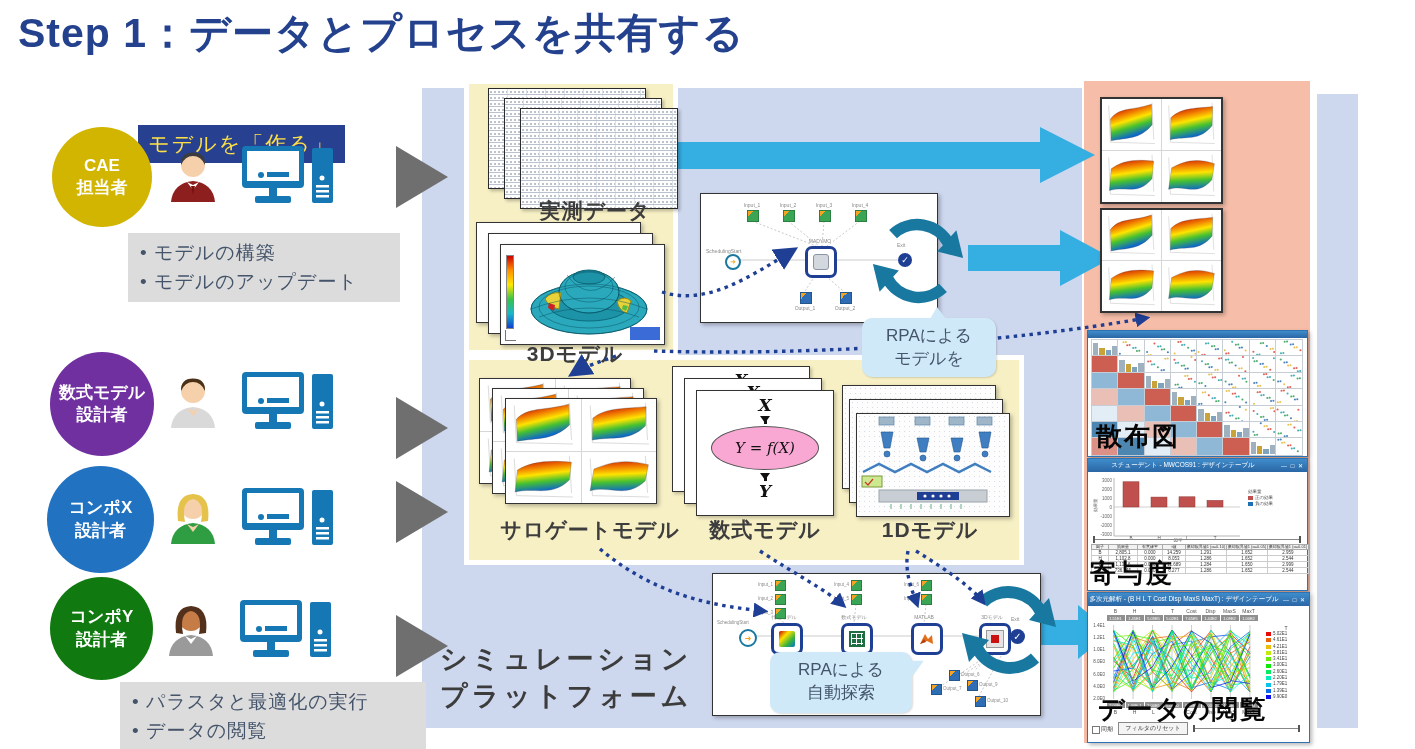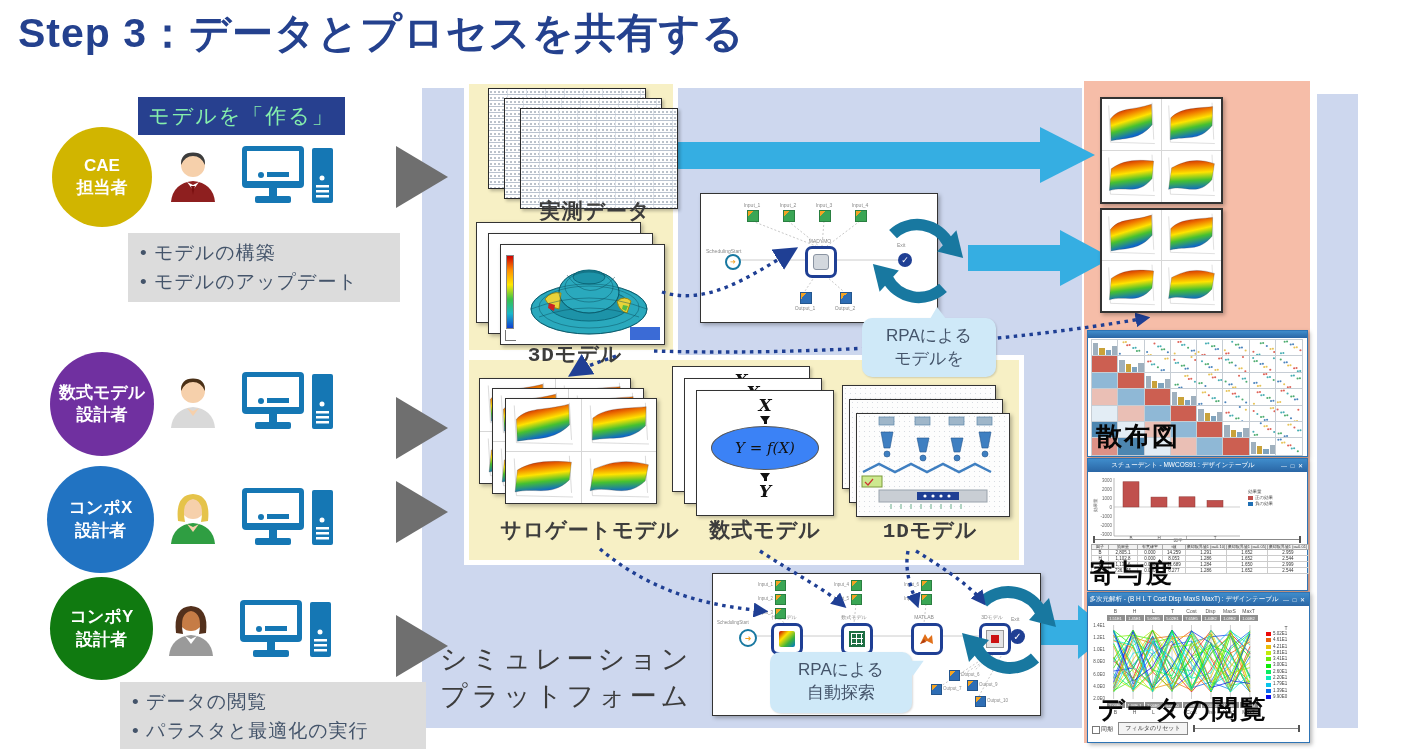--- a/index.html
+++ b/index.html
@@ -1,43 +1,43 @@
 <!DOCTYPE html>
 <html><head>
 <meta charset="utf-8">
 <style>
   html,body{margin:0;padding:0;background:#fff;}
   #stage{position:relative;width:1415px;height:749px;background:#fff;overflow:hidden;
          font-family:"Liberation Sans","DejaVu Sans",sans-serif;}
   .abs{position:absolute;}
   .panel{position:absolute;}
   .title{position:absolute;left:18px;top:6px;font-size:41px;font-weight:700;color:#24418e;letter-spacing:1px;}
-  .navybox{position:absolute;background:#27408f;color:#86efac;font-size:21px;display:flex;align-items:center;justify-content:center;letter-spacing:2px;}
+  .navybox{position:absolute;background:#27408f;color:#fde047;font-size:21px;display:flex;align-items:center;justify-content:center;letter-spacing:2px;margin-top:28px;}
   .circle{position:absolute;border-radius:50%;color:#fff;font-weight:700;font-size:17px;text-align:center;display:flex;flex-direction:column;justify-content:center;line-height:1.3;}
   .gbox{position:absolute;background:#dcdcdc;color:#44546a;font-size:19px;line-height:1.55;padding:5px 12px;letter-spacing:1px;}
   .garrow{position:absolute;width:0;height:0;border-top:31px solid transparent;border-bottom:31px solid transparent;border-left:52px solid #6f6f6f;}
   .cshaft{position:absolute;background:#35aee2;}
   .chead{position:absolute;width:0;height:0;}
-  .lbl{position:absolute;font-weight:700;color:#3d3d3d;font-size:21px;text-align:center;letter-spacing:1px;font-family:Liberation Mono, monospace;}
+  .lbl{position:absolute;font-weight:700;color:#3d3d3d;font-size:21px;text-align:center;letter-spacing:1px;}
   .blabel{position:absolute;font-weight:800;color:#060606;font-size:26px;letter-spacing:2px;}
-  .platform{position:absolute;color:#3c3c3c;font-weight:400;font-size:27px;letter-spacing:4px;}
+  .platform{position:absolute;color:#3c3c3c;font-weight:700;font-size:27px;letter-spacing:4px;}
   .sheet{position:absolute;width:156px;height:99px;background:#fff;border:1.5px solid #2a2a2a;box-shadow:2px 2px 3px rgba(0,0,0,.25);
      background-image:
        repeating-linear-gradient(to bottom,transparent 0 5px,#b9c2ce 5px 6px),
        repeating-linear-gradient(to right,transparent 0 18px,#dde2e9 18px 19px),
        radial-gradient(circle,#6b7a8d 0.6px,transparent 0.8px);
      background-size:auto,auto,4px 6px;}
   .win{position:absolute;background:#fff;border:1.5px solid #333;box-shadow:2px 2px 4px rgba(0,0,0,.28);}
   .grid2{display:grid;grid-template-columns:1fr 1fr;grid-template-rows:1fr 1fr;gap:1px;background:#d7d7d7;width:100%;height:100%;}
   .cell{background:#fff;position:relative;overflow:hidden;}
   .surf{position:absolute;inset:1px;}
   .surf svg{width:100%;height:100%;}
   .card{position:absolute;background:#fff;border:1.5px solid #333;box-shadow:2px 2px 3px rgba(0,0,0,.22);}
   .mathX{font-family:"DejaVu Serif","Liberation Serif",serif;font-style:italic;font-weight:700;font-size:17px;color:#111;text-align:center;}
-  .ellipse{background:#3b82f6;border:1.5px solid #555;border-radius:50%;display:flex;align-items:center;justify-content:center;
+  .ellipse{background:#f9a8d4;border:1.5px solid #555;border-radius:50%;display:flex;align-items:center;justify-content:center;
      font-family:"DejaVu Serif","Liberation Serif",serif;font-style:italic;font-size:15px;color:#111;}
   .dar{width:3px;height:8px;background:#111;margin:1px auto 0;}
   .dar::after{content:'';display:block;border:5px solid transparent;border-top:7px solid #111;margin-left:-3.5px;}
   .wlabel{position:absolute;font-size:5px;color:#8a8a8a;white-space:nowrap;}
   .greenNode{position:absolute;width:10px;height:10px;background:linear-gradient(135deg,#f4a322 30%,#3aa655 30%);border:0.5px solid #2a7f41;}
   .outNode{position:absolute;width:10px;height:10px;background:linear-gradient(135deg,#f4a322 30%,#2e6db4 30%);border:0.5px solid #24568e;}
   .bnode{position:absolute;width:26px;height:26px;border:3px solid #1f3f94;border-radius:7px;background:#fff;display:flex;align-items:center;justify-content:center;}
   .chk{position:absolute;background:#1f3f94;border-radius:50%;color:#fff;display:flex;align-items:center;justify-content:center;font-weight:700;}
   .startIc{position:absolute;border:2px solid #1878a0;border-radius:50%;background:#fff;display:flex;align-items:center;justify-content:center;color:#f4a322;font-weight:700;}
   .bubble{position:absolute;background:#cfe9f8;border-radius:10px;color:#44546a;text-align:center;font-size:17px;line-height:1.35;padding-top:7px;box-shadow:1px 1px 2px rgba(0,0,0,.15);}
@@ -63,21 +63,21 @@
 <body>
 
 <div id="stage">
 
   <div class="panel" style="left:422px;top:88px;width:660px;height:640px;background:#cdd7ee;"></div>
   <div class="panel" style="left:1317px;top:94px;width:41px;height:634px;background:#cdd7ee;"></div>
   <div class="panel" style="left:1084px;top:81px;width:226px;height:662px;background:#f6bda8;"></div>
   <div class="panel" style="left:464px;top:79px;width:214px;height:276px;background:#f7f0c5;border:5px solid #fff;box-sizing:border-box;"></div>
   <div class="panel" style="left:464px;top:355px;width:560px;height:210px;background:#f7f0c5;border:5px solid #fff;box-sizing:border-box;"></div>
 
-  <div class="title">Step 3：データとプロセスを共有する</div>
+  <div class="title">Step 1：データとプロセスを共有する</div>
 
   <div class="cshaft" style="left:658px;top:142px;width:382px;height:27px;"></div>
   <div class="chead" style="left:1040px;top:127px;border-top:28px solid transparent;border-bottom:28px solid transparent;border-left:55px solid #35aee2;"></div>
   <div class="cshaft" style="left:968px;top:245px;width:92px;height:26px;"></div>
   <div class="chead" style="left:1060px;top:230px;border-top:28px solid transparent;border-bottom:28px solid transparent;border-left:52px solid #35aee2;"></div>
   <div class="cshaft" style="left:1040px;top:620px;width:38px;height:25px;"></div>
   <div class="chead" style="left:1078px;top:605px;border-top:27px solid transparent;border-bottom:27px solid transparent;border-left:33px solid #35aee2;"></div>
 
   <div class="navybox" style="left:138px;top:97px;width:207px;height:38px;">
     <span>モデルを「作る」</span>
@@ -194,22 +194,22 @@
         <rect x="13" y="50" width="36" height="7" rx="2" fill="#1577b4"></rect>
         <rect x="70" y="2" width="21" height="55" rx="2" fill="#1577b4"></rect>
         <circle cx="80" cy="32" r="2.5" fill="#fff"></circle>
         <rect x="74" y="39" width="13" height="2.5" fill="#fff"></rect>
         <rect x="74" y="44" width="13" height="2.5" fill="#fff"></rect>
         <rect x="74" y="49" width="13" height="2.5" fill="#fff"></rect>
       </svg></div>
   <div class="garrow" style="left:396px;top:615px;"></div>
 
   <div class="gbox" style="left:120px;top:682px;width:282px;">
+    <div>• パラスタと最適化の実行</div>
     <div>• データの閲覧</div>
-    <div>• パラスタと最適化の実行</div>
     </div>
 
   <div class="sheet" style="left:488px;top:88px;"></div>
   <div class="sheet" style="left:504px;top:98px;"></div>
   <div class="sheet" style="left:520px;top:108px;"></div>
   <div class="lbl" style="left:505px;top:197px;width:180px;">実測データ</div>
 
   <div class="win" style="left:476px;top:222px;width:163px;height:99px;"></div>
   <div class="win" style="left:488px;top:233px;width:163px;height:99px;"></div>
   <div class="win" style="left:500px;top:244px;width:163px;height:99px;">

